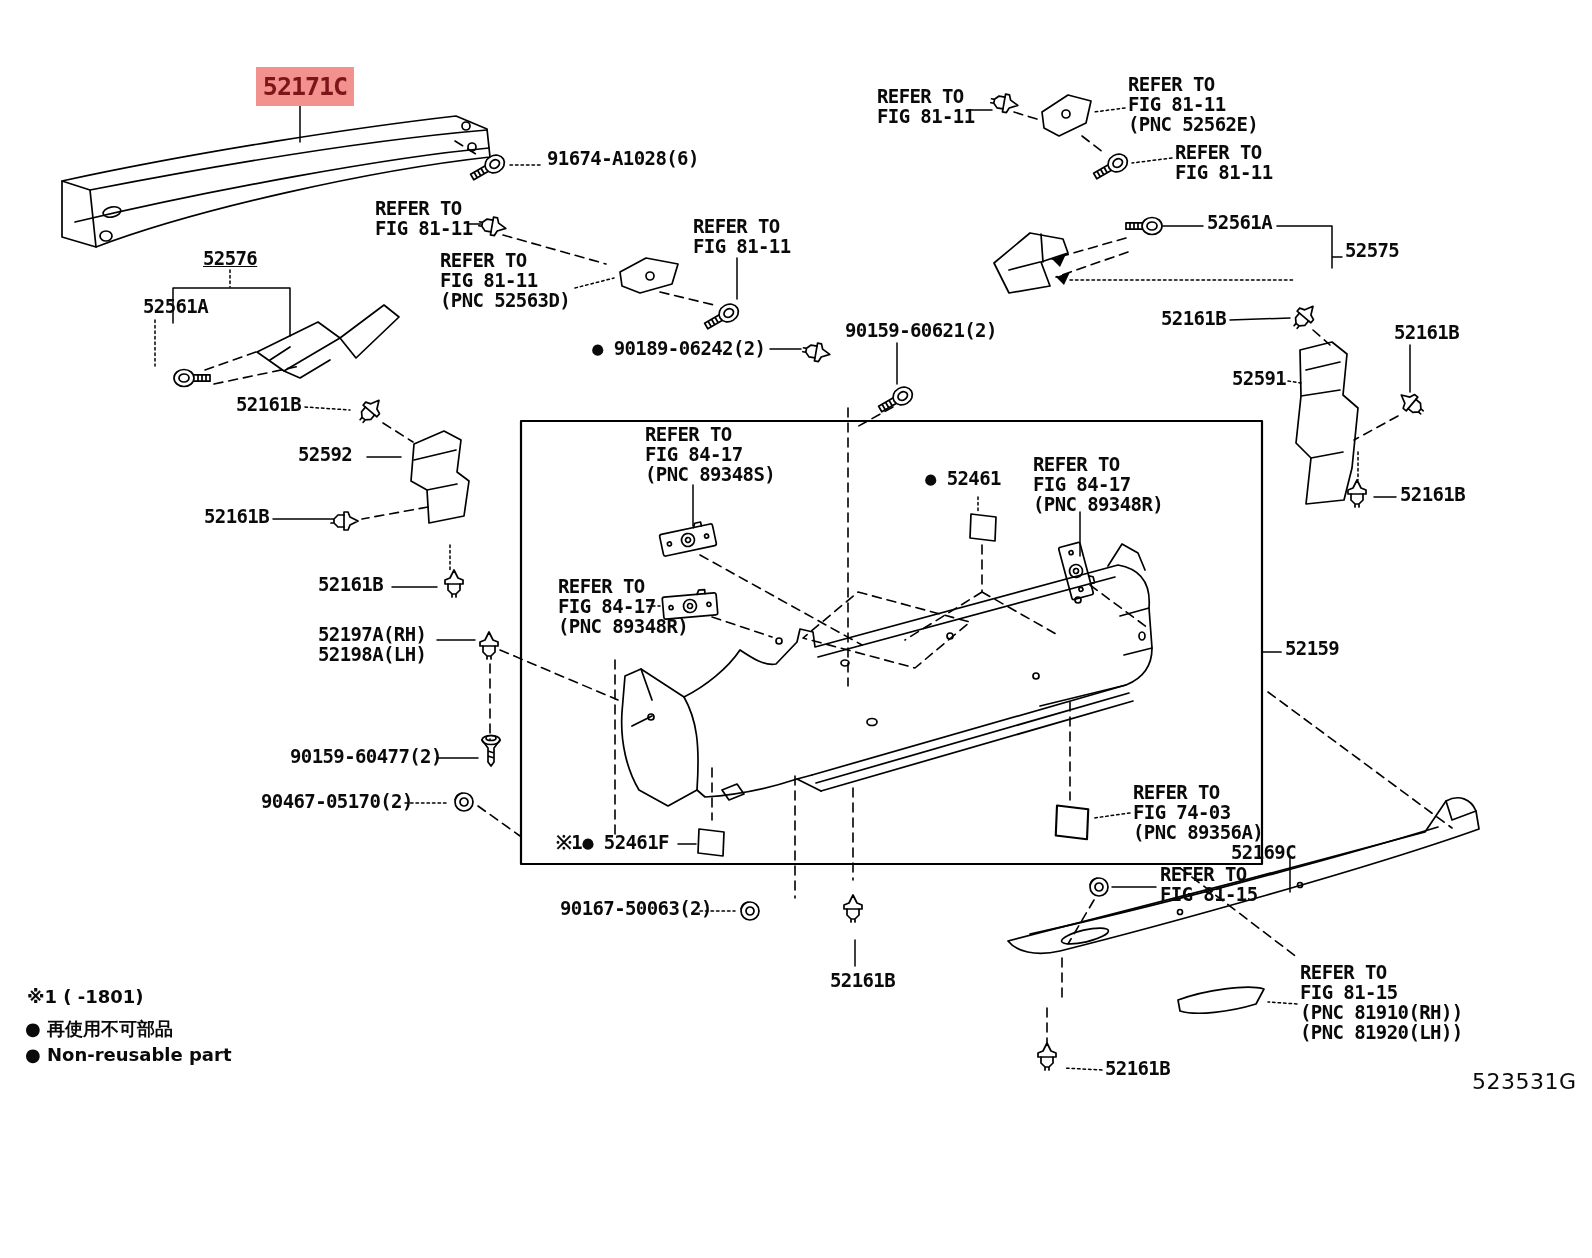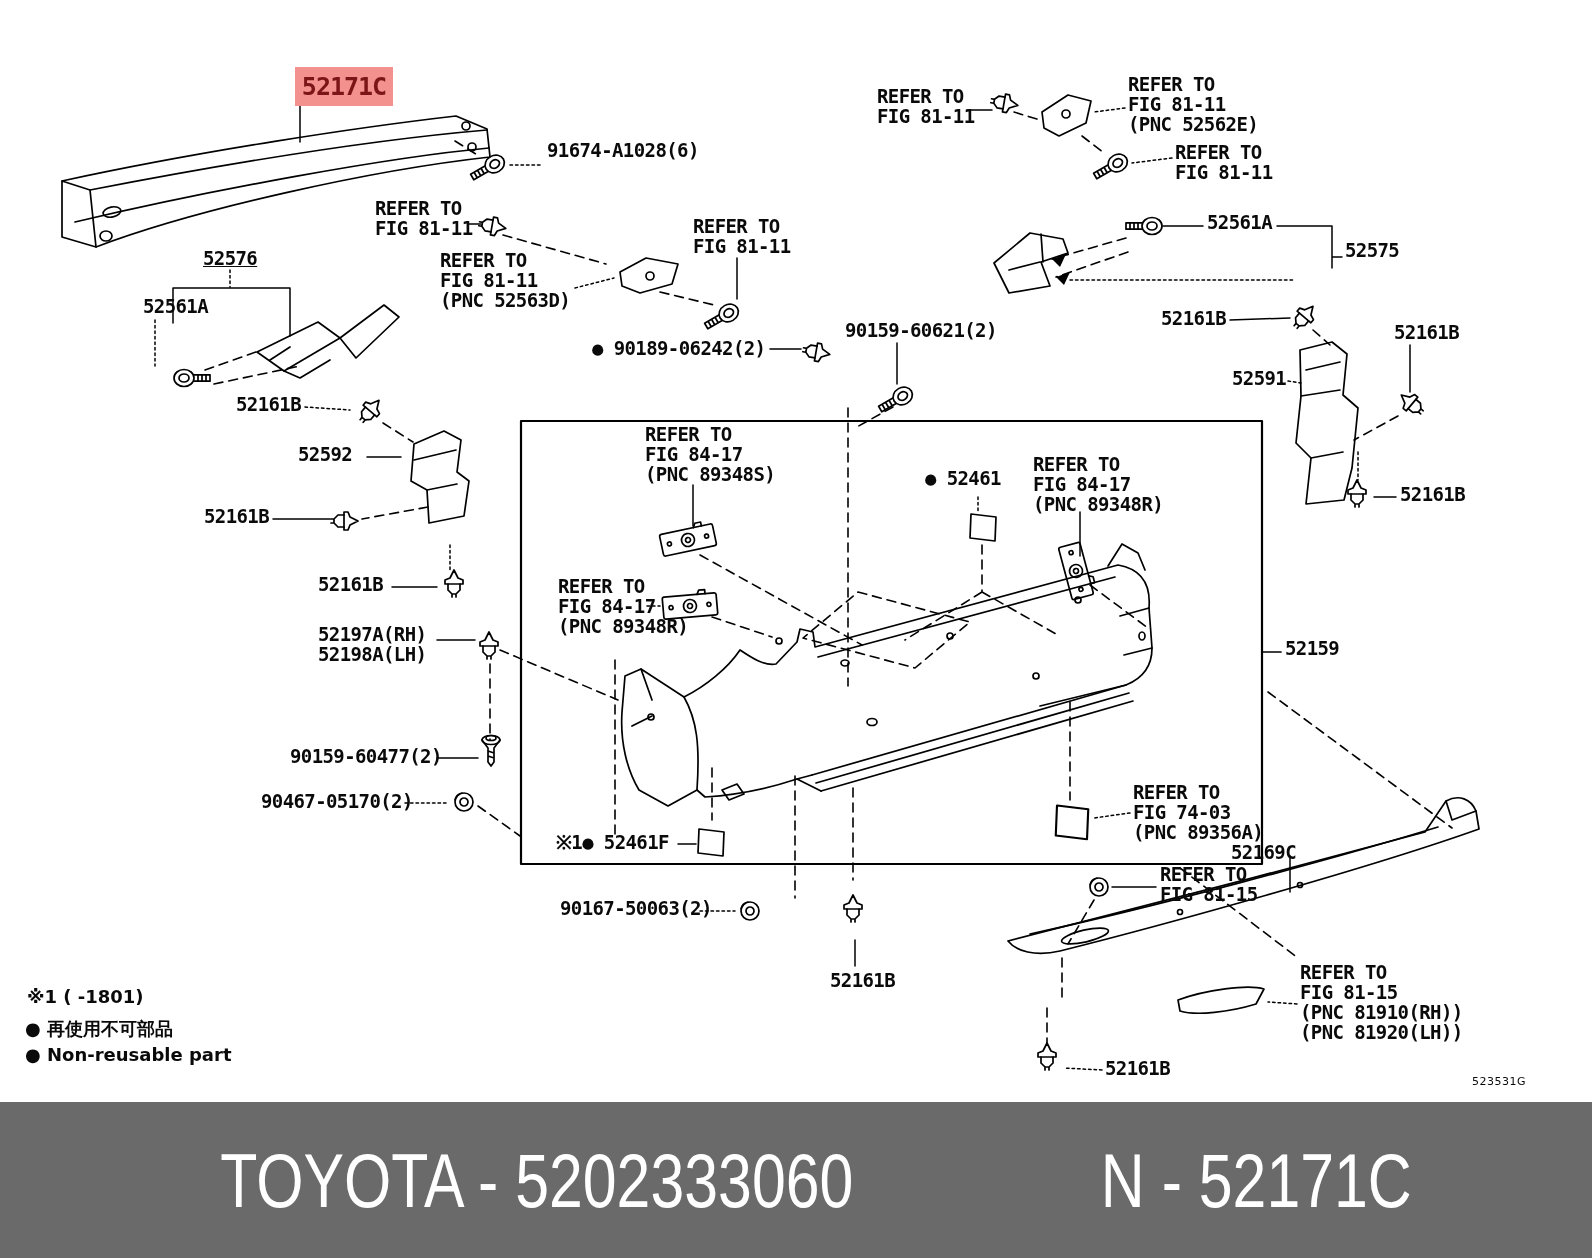--- a/index.html
+++ b/index.html
@@ -4,21 +4,21 @@
 <style>
   html,body{margin:0;padding:0;background:#fff;}
   body{width:1592px;height:1258px;position:relative;overflow:hidden;
        font-family:"DejaVu Sans Mono",monospace;}
   #stage{position:absolute;inset:0;}
   svg.art-svg{position:absolute;left:0;top:0;}
   .lbl{position:absolute;font-family:"DejaVu Sans Mono",monospace;font-weight:bold;
        font-size:19px;line-height:20px;letter-spacing:-0.6px;white-space:pre-line;
        color:#0a0a0a;}
   .lbl.note{font-family:"DejaVu Sans",sans-serif;font-size:18px;line-height:26px;letter-spacing:0;}
-  .lbl.code{font-family:"DejaVu Sans",sans-serif;font-weight:normal;font-size:11px;letter-spacing:.5px;}
+  .lbl.code{font-family:"DejaVu Sans",sans-serif;font-weight:normal;font-size:22px;letter-spacing:.5px;}
   .hl{position:absolute;left:256px;top:67px;width:98px;height:39px;display:flex;
       align-items:center;justify-content:center;font-family:"DejaVu Sans Mono",monospace;
       font-weight:bold;font-size:25px;letter-spacing:-1px;}
   .footer{position:absolute;left:0;top:1102px;width:1592px;height:156px;display:flex;
       align-items:center;justify-content:center;gap:130px;}
   .footer span{font-family:"Liberation Sans","DejaVu Sans",sans-serif;font-size:76px;
       font-weight:400;transform:scaleX(0.8);white-space:nowrap;}
 </style>
 </head>
 <body>
@@ -245,27 +245,23 @@
       <path d="M893,407 L855,428"></path>
       <path d="M858,592 L970,622 L915,668 L803,638 Z"></path>
     </g>
     <g fill="#000" stroke="none">
       <path d="M1052,259 l14,-5 l-6,13 z"></path>
       <path d="M1056,277 l14,-5 l-6,13 z"></path>
     </g>
   </g>
 </svg>
 
-  <div class="hl" style="background: rgb(242, 145, 141); color: rgb(124, 21, 23); margin-left: 39px;">52171C</div>
-
-  <div class="footer" style="background: rgb(106, 106, 106);">
-    <span style="color: rgb(255, 255, 255);">TOYOTA - 5202333060</span>
-    <span style="color: rgb(255, 255, 255);">N - 52171C</span>
-  </div>
-<div class="lbl" style="left: 547px; top: 140px;">91674-A1028(6)</div>
+  <div class="hl" style="background: rgb(242, 145, 141); color: rgb(124, 21, 23);">52171C</div>
+
+<div class="lbl" style="left: 547px; top: 148px;">91674-A1028(6)</div>
     <div class="lbl" style="left: 375px; top: 198px;">REFER TO
 FIG 81-11</div>
     <div class="lbl" style="left: 440px; top: 250px;">REFER TO
 FIG 81-11
 (PNC 52563D)</div>
     <div class="lbl" style="left: 693px; top: 216px;">REFER TO
 FIG 81-11</div>
     <div class="lbl" style="left: 877px; top: 86px;">REFER TO
 FIG 81-11</div>
     <div class="lbl" style="left: 1128px; top: 74px;">REFER TO

